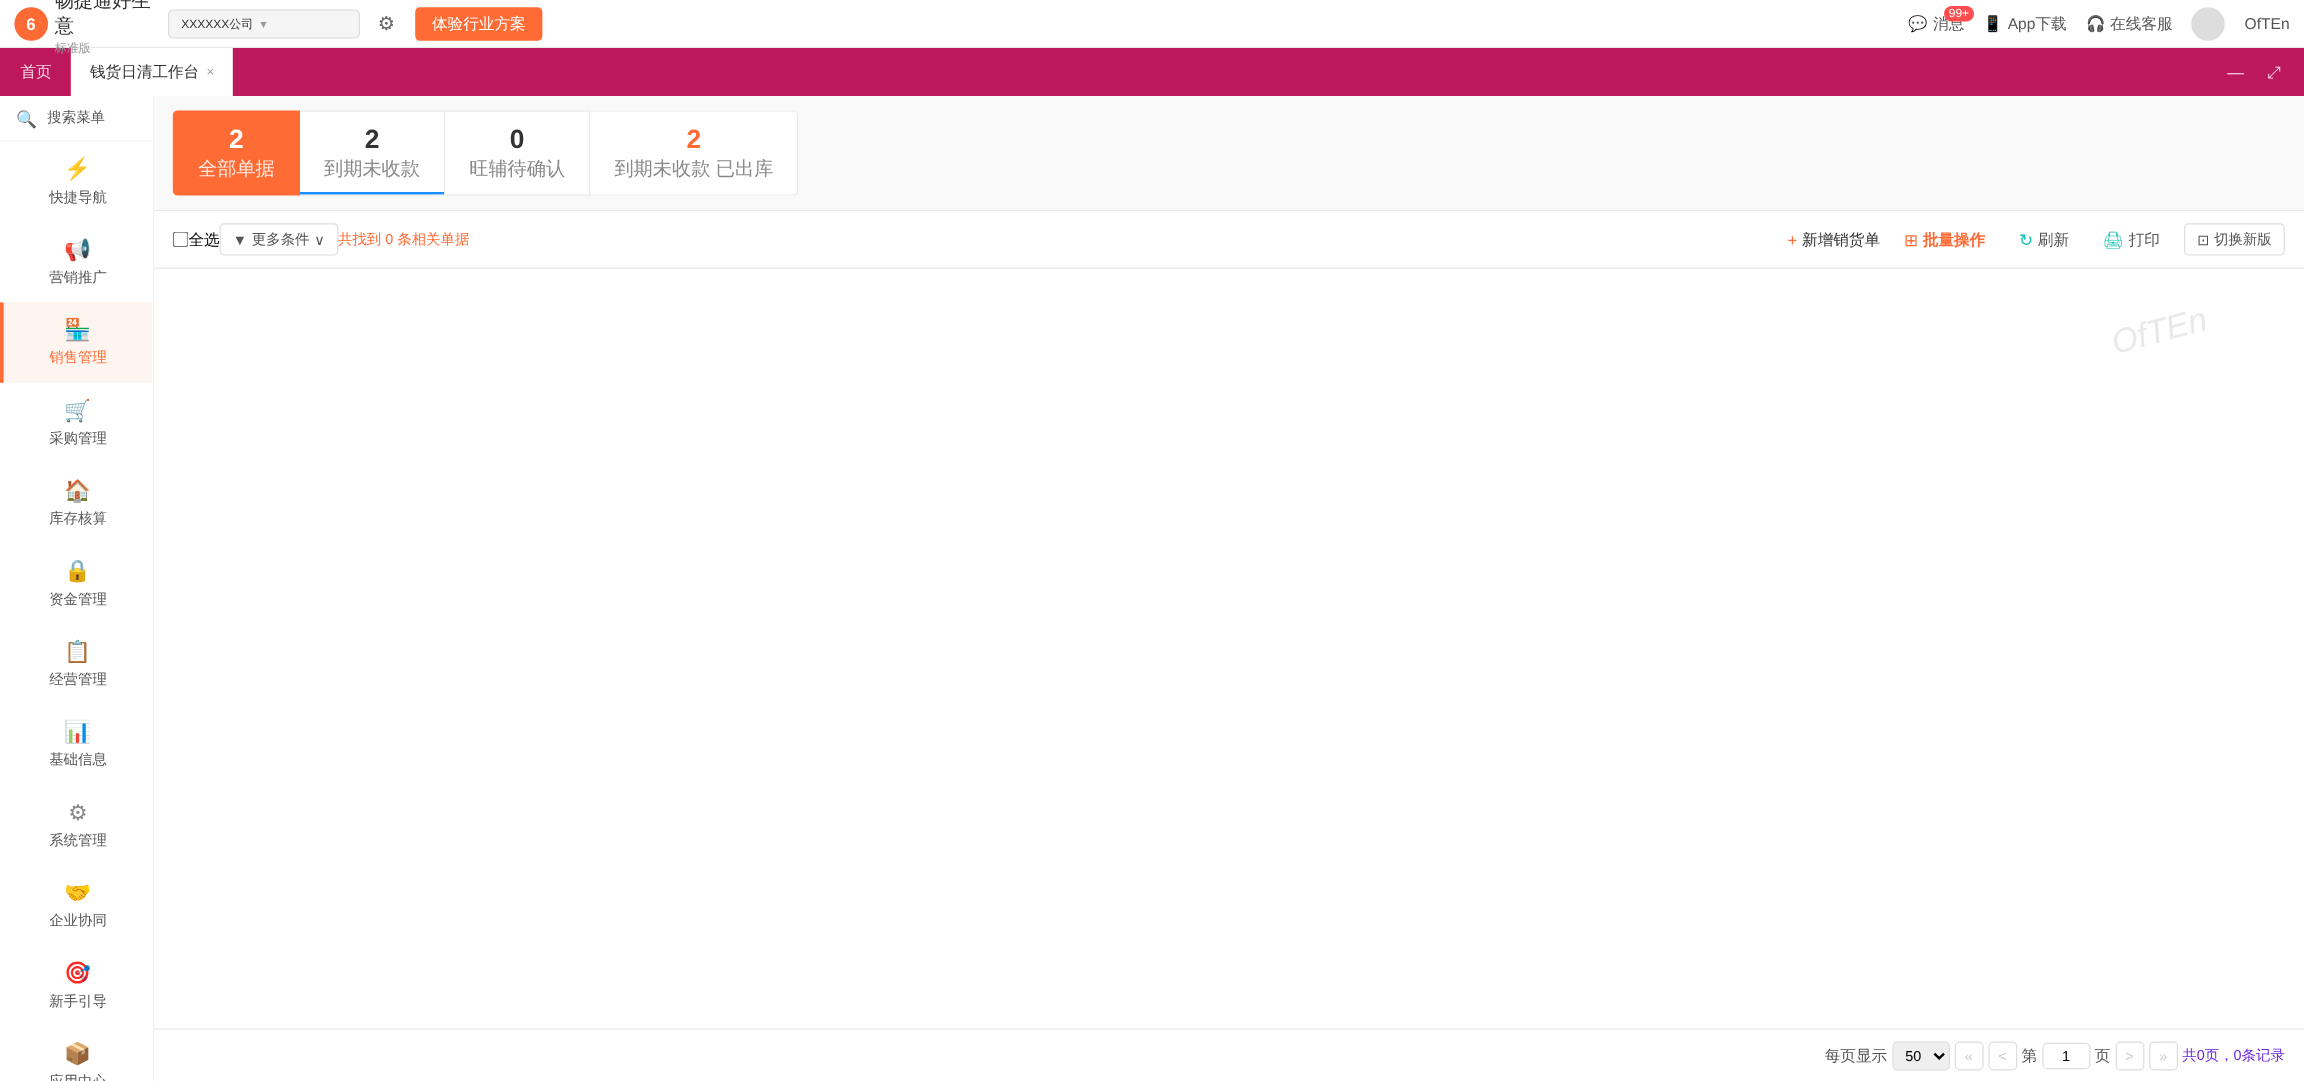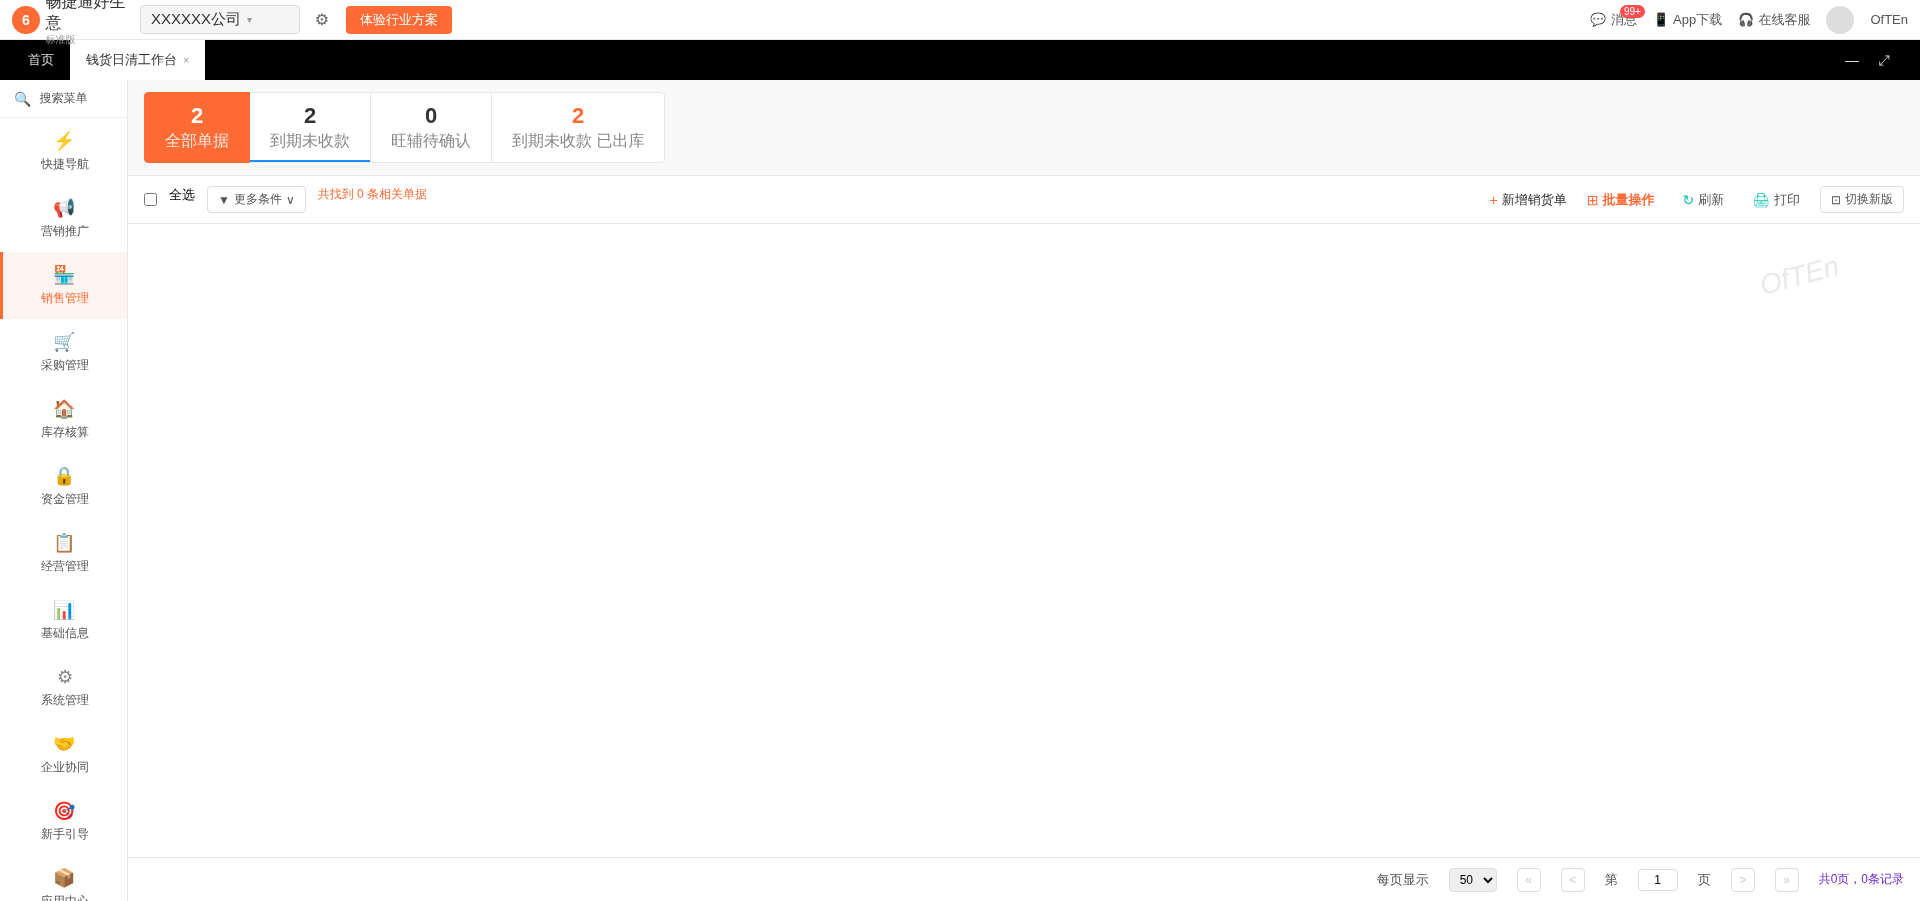--- a/index.html
+++ b/index.html
@@ -42,21 +42,21 @@
       display: flex;
       align-items: center;
       gap: 6px;
       background: #f5f5f5;
       border: 1px solid #ddd;
       border-radius: 4px;
       padding: 4px 10px;
       cursor: pointer;
       min-width: 160px;
     }
-    .company-name { font-size: 15px; color: #333; }
+    .company-name { font-size: 10px; color: #333; }
     .chevron-down { color: #999; font-size: 10px; }
 
     .settings-icon-btn {
       width: 28px; height: 28px;
       display: flex; align-items: center; justify-content: center;
       color: #666; cursor: pointer; margin-left: 8px;
       font-size: 16px;
     }
 
     .industry-btn {
@@ -100,24 +100,24 @@
     .avatar {
       width: 28px; height: 28px;
       border-radius: 50%;
       background: #ddd;
     }
     .avatar-name { font-size: 13px; color: #555; }
 
     
     .tab-bar {
       height: 40px;
-      background: #000000;
-      display: flex;
-      align-items: center;
-      padding: 0 12px;
+      background: #be185d;
+      display: flex;
+      align-items: center;
+      padding: 0 1px;
       position: fixed;
       top: 40px; left: 0; right: 0;
       z-index: 99;
     }
     .tab-item {
       height: 40px;
       display: flex;
       align-items: center;
       padding: 0 16px;
       cursor: pointer;
@@ -248,24 +248,24 @@
     .stat-tab-indicator {
       position: absolute;
       bottom: 0; left: 0; right: 0;
       height: 2px;
       background: #1890ff;
     }
 
     
     .toolbar {
       display: flex;
+      align-items: center;
       padding: 10px 16px;
       background: #fff;
       border-bottom: 1px solid #e8e8e8;
-      gap: 12px;
     }
     .checkbox-all { cursor: pointer; }
     .filter-btn {
       display: flex;
       align-items: center;
       gap: 4px;
       padding: 4px 10px;
       border: 1px solid #ddd;
       border-radius: 4px;
       cursor: pointer;
@@ -323,21 +323,21 @@
     }
 
     
     .pagination-bar {
       height: 44px;
       border-top: 1px solid #e8e8e8;
       display: flex;
       align-items: center;
       justify-content: flex-end;
       padding: 12px 16px;
-      gap: 20px;
+      gap: 4px;
       background: #fff;
       font-size: 13px;
       color: #555;
     }
     .page-size-select {
       border: 1px solid #ddd;
       border-radius: 4px;
       padding: 3px 6px;
       font-size: 12px;
     }

